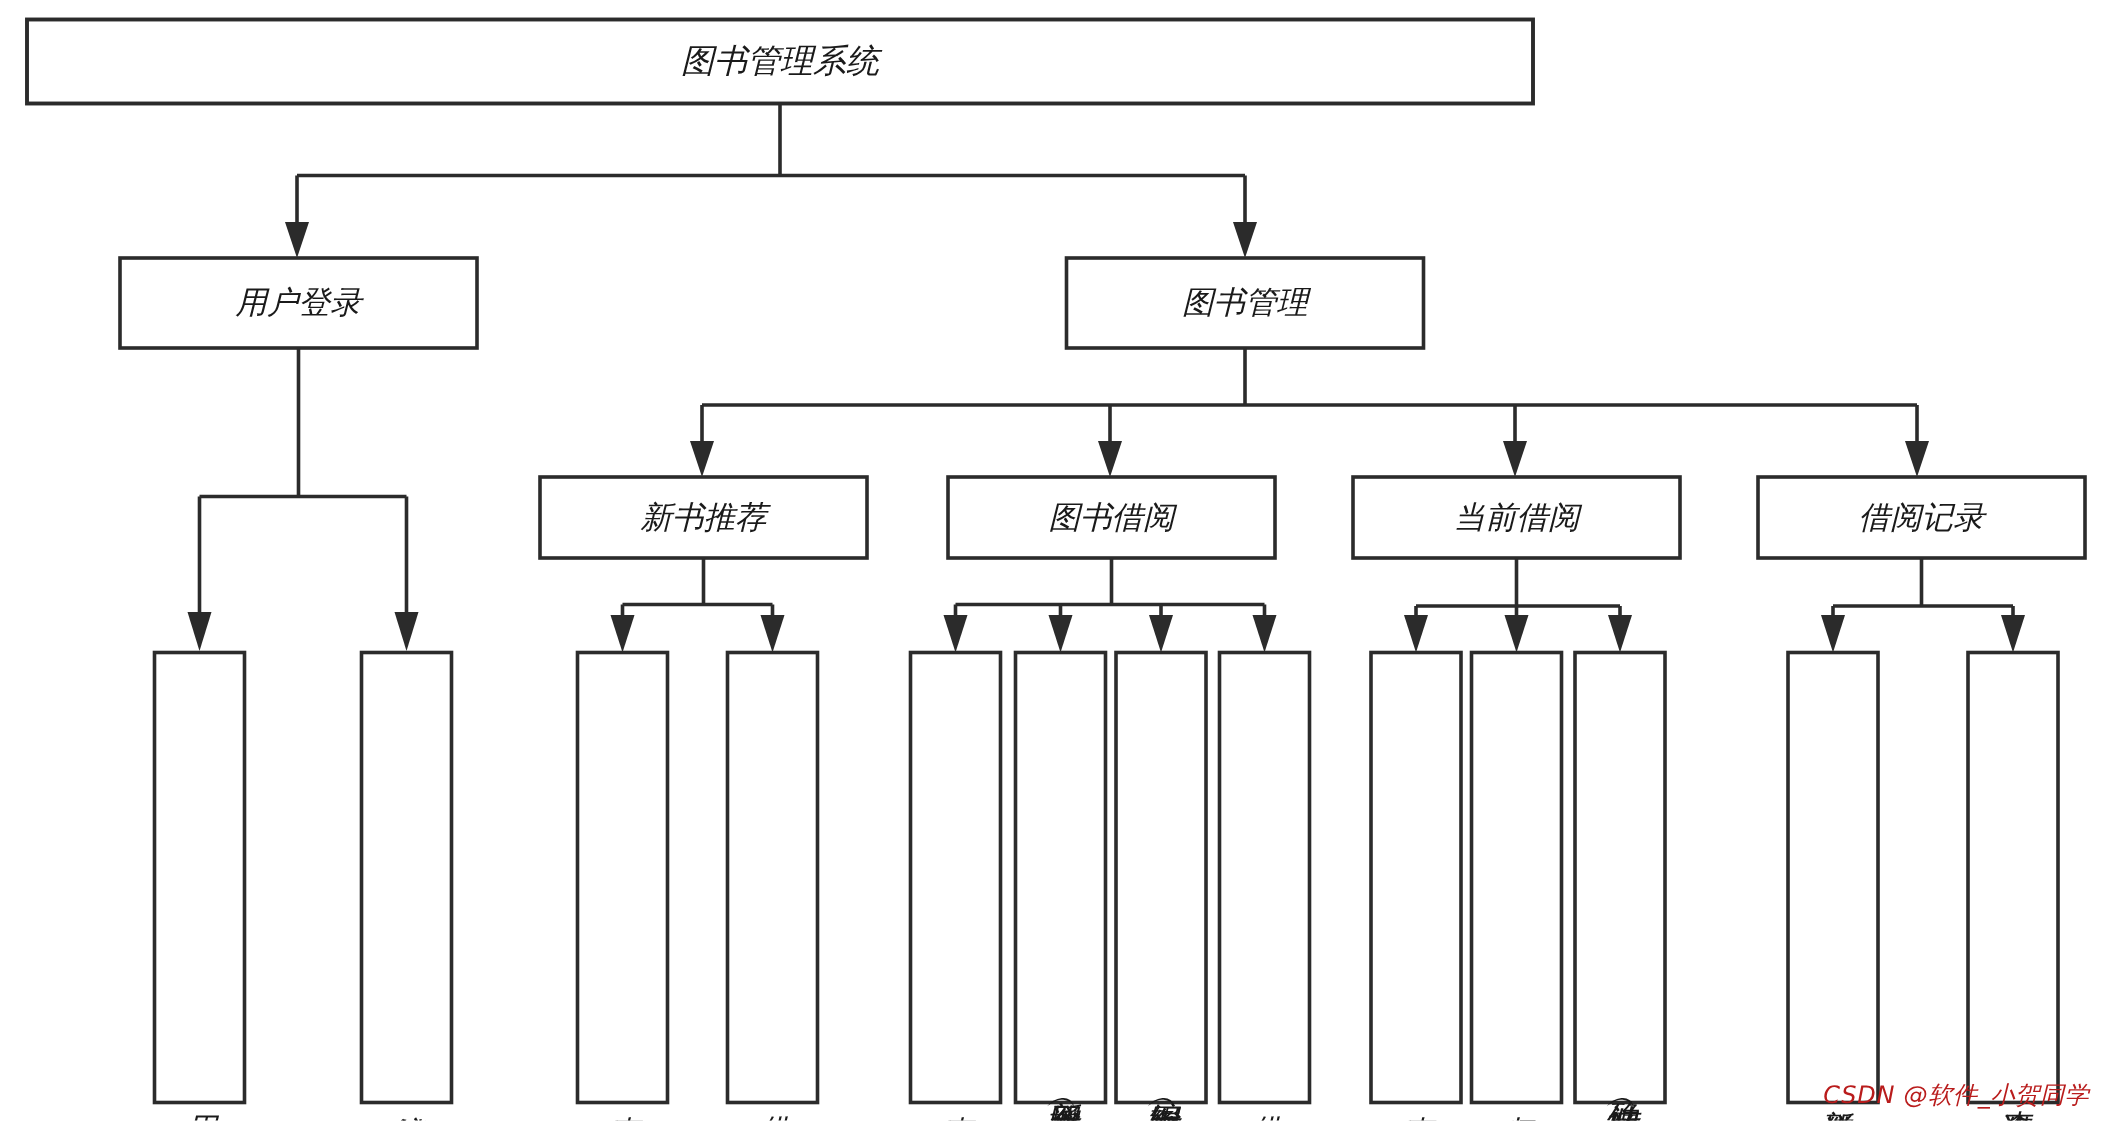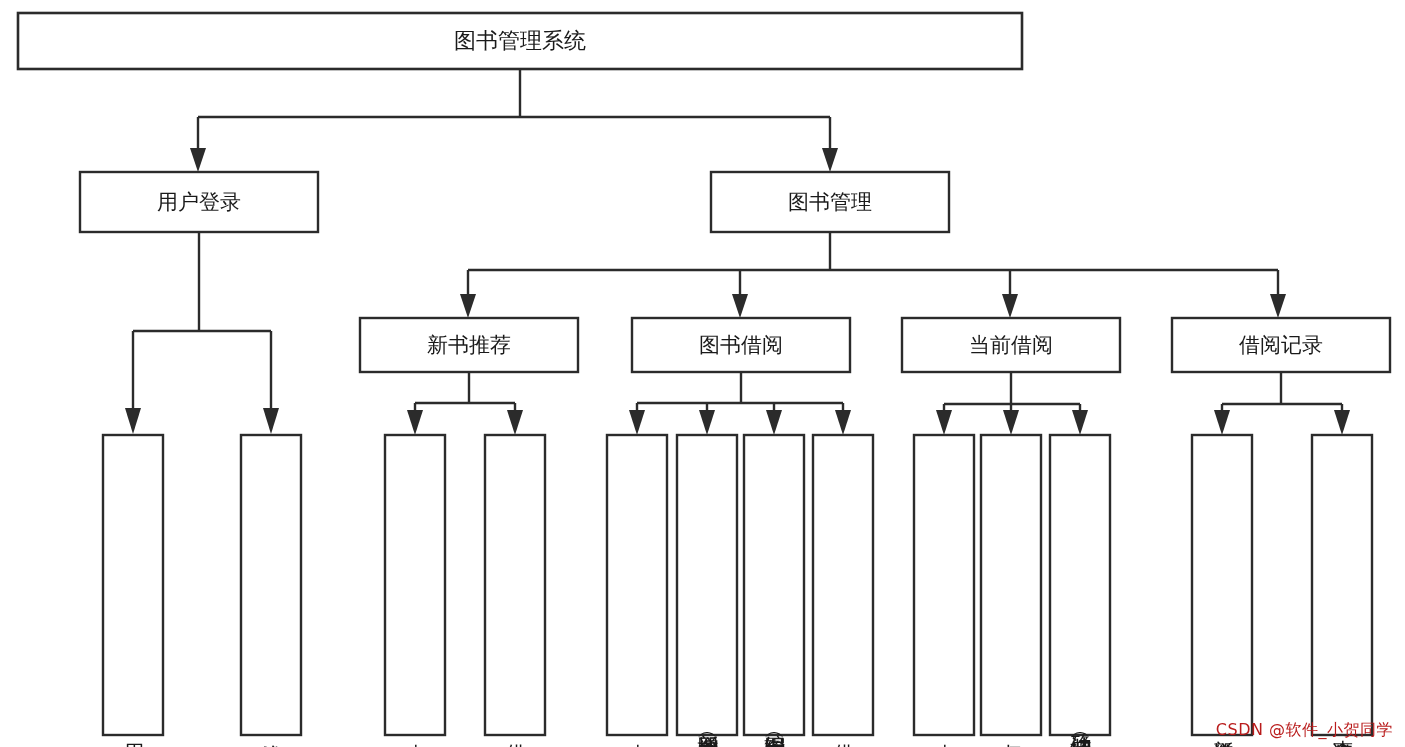--- a/index.html
+++ b/index.html
@@ -13,20 +13,21 @@
     height: 747px;
     font-family: "DejaVu Sans", "Liberation Sans", sans-serif;
     overflow: hidden;
     position: relative;
   }
   #diagram-root {
     position: relative;
     width: 1405px;
     height: 747px;
     background: #ffffff;
+    font-style: italic;
   }
   svg#tree-svg {
     position: absolute;
     top: 0;
     left: 0;
     width: 1405px;
     height: 747px;
     display: block;
   }
   .node-box {

